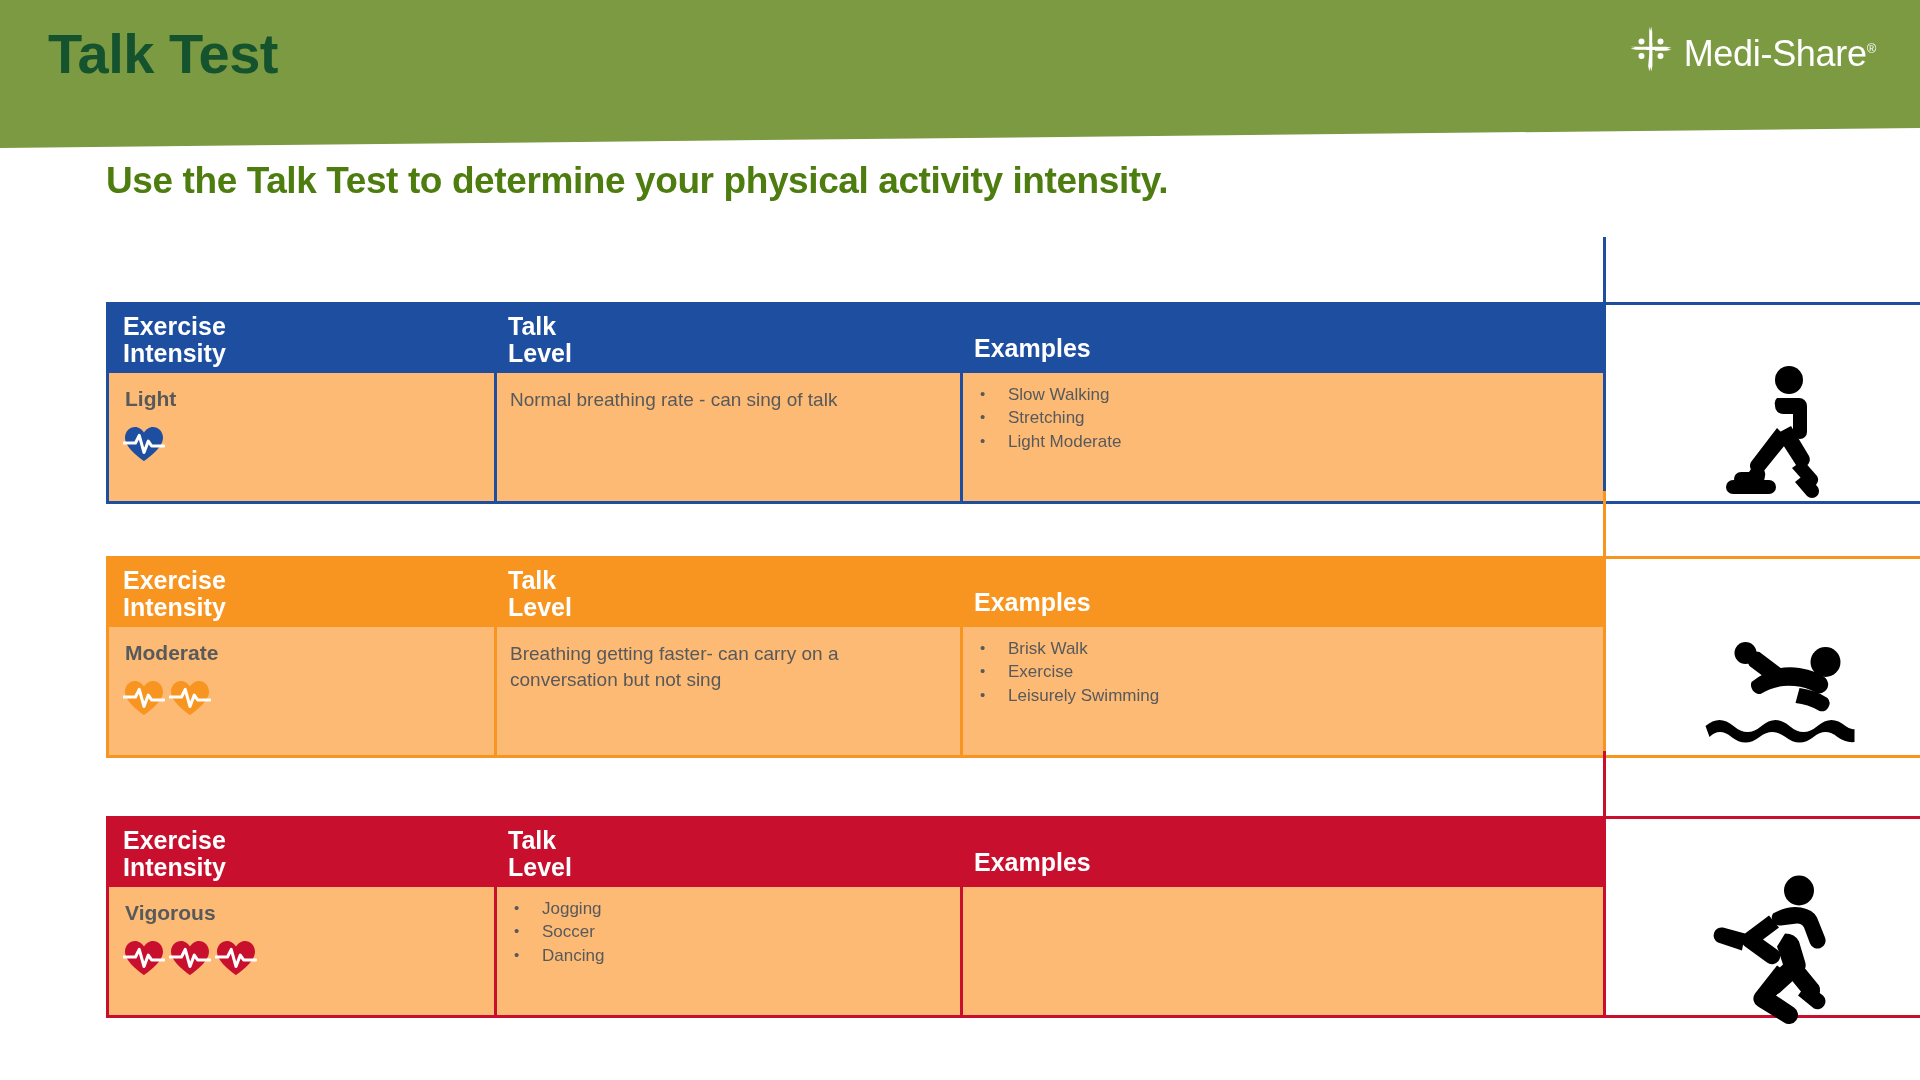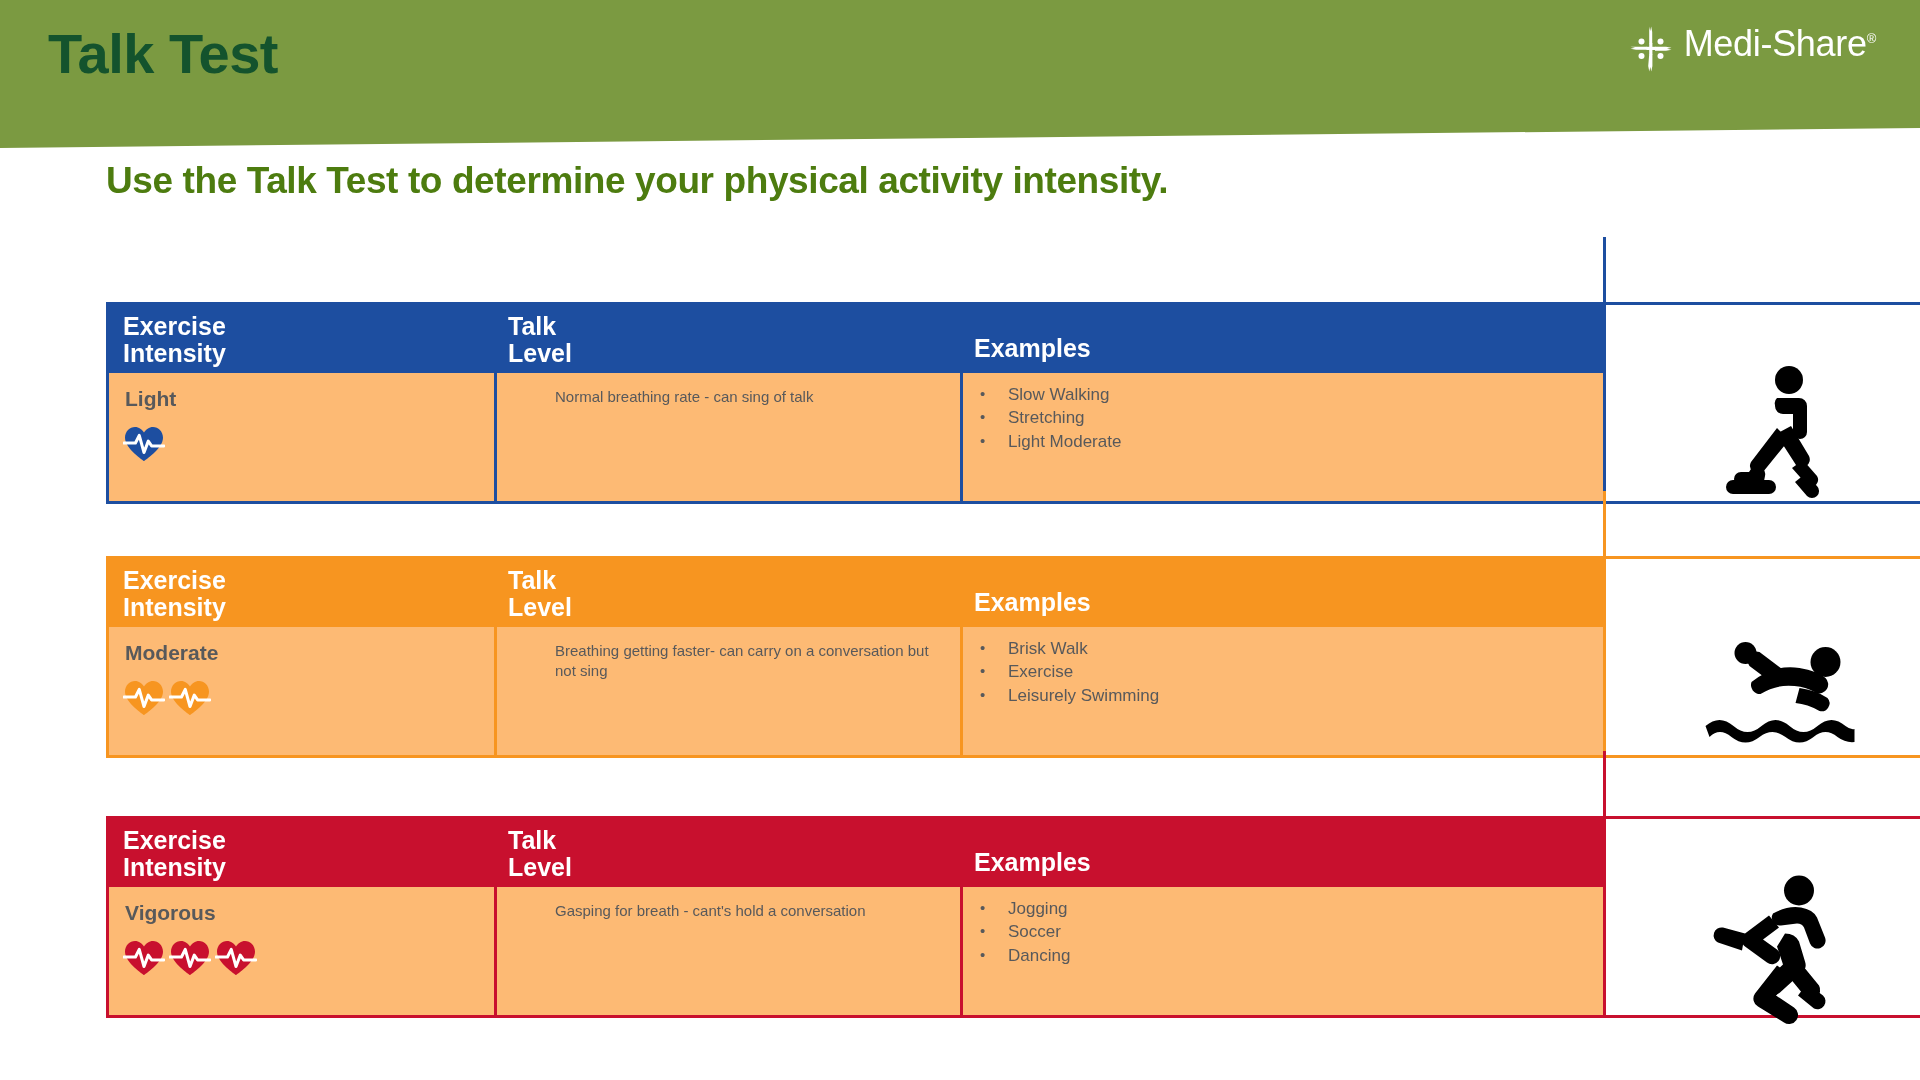--- a/index.html
+++ b/index.html
@@ -17,21 +17,21 @@
     background:#7b9a41;
     clip-path: polygon(0 0, 1920px 0, 1920px 128px, 0 148px);
   }
   .banner-title {
     position:absolute; left:48px; top:26px;
     font-size:56px; font-weight:bold; color:#14532d;
     letter-spacing:-0.5px; line-height:1;
   }
   .logo-wrap {
     position:absolute; right:44px; top:26px;
-    display:flex; align-items:flex-start; gap:12px;
+    display:flex; align-items:flex-end; gap:12px;
   }
   .logo-mark { width:42px; height:46px; display:block; }
   .logo-text {
     font-size:36px; color:#ffffff; font-weight:400; letter-spacing:-0.3px;
     position:relative; line-height:1;
   }
   .logo-reg { font-size:13px; vertical-align:super; }
 
   
   .subheading {
@@ -93,21 +93,21 @@
     font-size:21px; font-weight:bold; color:#58595b;
   }
   .hearts {
     position:absolute; left:14px; top:52px;
     display:flex; gap:4px;
   }
   .hearts svg { width:42px; height:38px; display:block; }
 
   .talk-text {
     position:absolute; left:16px; top:14px; right:22px;
-    font-size:15px; color:#58595b; line-height:1.35;margin-left:45px;
+    font-size:19px; color:#58595b; line-height:1.35;
   }
 
   .ex-list {
     position:absolute; left:20px; top:12px;
     font-size:17px; color:#58595b; line-height:1.14;
     list-style:none;
   }
   .ex-list li { display:flex; align-items:flex-start; margin-bottom:4px; }
   .ex-bullet { width:28px; flex:0 0 28px; text-align:left; font-size:15px; color:#58595b; }
 
@@ -304,23 +304,20 @@
         <svg viewBox="0 0 44 40">
           <path d="M22 38 C22 38 2 25 2 13.5 C2 6.5 7 2 12.5 2 C16.6 2 20.2 4.6 22 8 C23.8 4.6 27.4 2 31.5 2 C37 2 42 6.5 42 13.5 C42 25 22 38 22 38 Z" fill="#c8102e"></path>
           <path d="M1 19 L13 19 L17 11 L22 29 L26.5 17 L30 22 L43 22" fill="none" stroke="#ffffff" stroke-width="3.2" stroke-linejoin="round" stroke-linecap="round"></path>
         </svg>
         <svg viewBox="0 0 44 40">
           <path d="M22 38 C22 38 2 25 2 13.5 C2 6.5 7 2 12.5 2 C16.6 2 20.2 4.6 22 8 C23.8 4.6 27.4 2 31.5 2 C37 2 42 6.5 42 13.5 C42 25 22 38 22 38 Z" fill="#c8102e"></path>
           <path d="M1 19 L13 19 L17 11 L22 29 L26.5 17 L30 22 L43 22" fill="none" stroke="#ffffff" stroke-width="3.2" stroke-linejoin="round" stroke-linecap="round"></path>
         </svg>
       </div>
     </div>
-    <div class="col-talk">
-      <div class="talk-text">Gasping for breath - cant's hold a conversation</div>
-    </div>
     <div class="col-examples">
       <ul class="ex-list">
         <li>
             <span class="ex-bullet">•</span>
             <span>Jogging</span>
           </li>
         <li>
             <span class="ex-bullet">•</span>
             <span>Soccer</span>
           </li>

